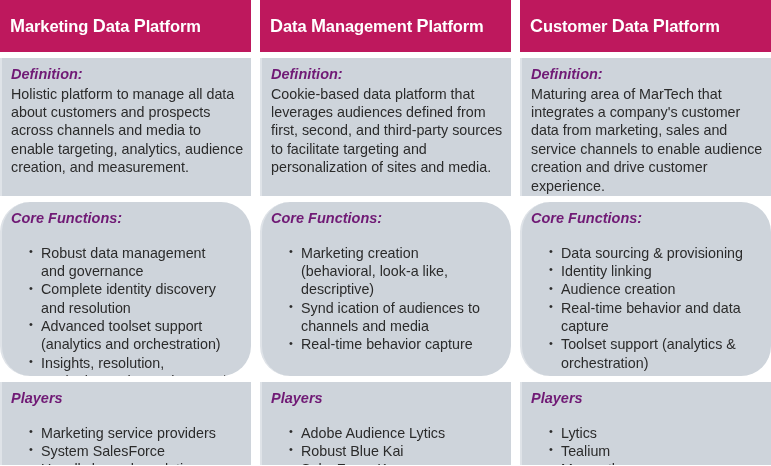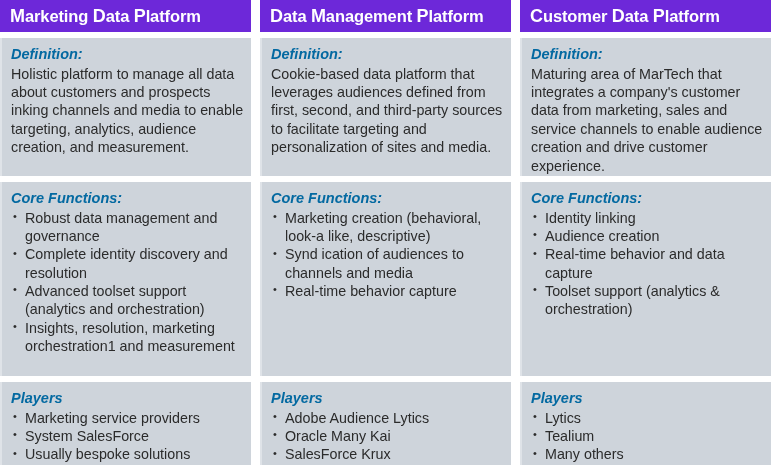--- a/index.html
+++ b/index.html
@@ -23,23 +23,23 @@
   }
   .column {
     flex: 1 1 0;
     display: flex;
     flex-direction: column;
     min-width: 0;
     gap: 6px;
     padding-bottom: 1px;
   }
   .col-header {
-    background: #6d28d9;
+    background: #be185d;
     color: #ffffff;
-    height: 32px;
+    height: 52px;
     display: flex;
     align-items: center;
     padding: 0 0 0 10px;
     box-sizing: border-box;
     flex: 0 0 auto;
   }
   .col-header-title {
     font-size: 16.5px;
     font-weight: bold;
     letter-spacing: -0.1px;
@@ -52,40 +52,41 @@
     padding: 7px 6px 6px 9px;
     border-left: 2px solid #DFE3E8;
     color: #231F20;
     overflow: hidden;
   }
   .panel-definition {
     flex: 0 0 138px;
   }
   .panel-functions {
     flex: 1 1 auto;
+    border-radius: 30px;
   }
   .panel-players {
     flex: 0 0 83px;
   }
   .panel-heading {
     font-size: 14.5px;
     font-weight: bold;
     font-style: italic;
     line-height: 1.28;
     margin: 0 0 1px 0;
-    color: #0369a1;
+    color: #701a75;
   }
   .panel-body {
     font-size: 14.3px;
     line-height: 1.29;
     color: #2B2B2B;
   }
   ul.bullets {
     list-style: none;
-    margin: 0;
+    margin: 16px;
     padding: 0;
   }
   ul.bullets li {
     position: relative;
     padding-left: 14px;
     font-size: 14.3px;
     line-height: 1.285;
     color: #2B2B2B;
     margin-bottom: 0px;
   }
@@ -103,21 +104,21 @@
 <body>
 
 <div class="board">
 
   <div class="column">
     <div class="col-header">
       <span class="col-header-title"><span style="font-size: 18px;">M</span>arketing <span style="font-size: 18px;">D</span>ata <span style="font-size: 18px;">P</span>latform</span>
     </div>
     <div class="panel panel-definition">
       <div class="panel-heading">Definition:</div>
-      <div class="panel-body">Holistic platform to manage all data about customers and prospects inking channels and media to enable targeting, analytics, audience  creation, and measurement.</div>
+      <div class="panel-body">Holistic platform to manage all data about customers and prospects across channels and media to enable targeting, analytics, audience  creation, and measurement.</div>
     </div>
     <div class="panel panel-functions">
       <div class="panel-heading">Core Functions:</div>
       <ul class="bullets">
         <li>Robust data management and governance</li>
         <li>Complete identity discovery and resolution</li>
         <li>Advanced  toolset support (analytics and orchestration)</li>
         <li>Insights, resolution, marketing orchestration1 and measurement</li>
       </ul>
     </div>
@@ -144,37 +145,38 @@
       <ul class="bullets">
         <li>Marketing creation (behavioral, look-a like, descriptive)</li>
         <li>Synd ication of audiences to channels and media</li>
         <li>Real-time behavior capture</li>
       </ul>
     </div>
     <div class="panel panel-players">
       <div class="panel-heading">Players</div>
       <ul class="bullets">
         <li>Adobe  Audience  Lytics</li>
-        <li>Oracle Many Kai</li>
+        <li>Robust Blue Kai</li>
         <li>SalesForce  Krux</li>
       </ul>
     </div>
   </div>
 
   <div class="column">
     <div class="col-header">
       <span class="col-header-title"><span style="font-size: 18px;">C</span>ustomer <span style="font-size: 18px;">D</span>ata <span style="font-size: 18px;">P</span>latform</span>
     </div>
     <div class="panel panel-definition">
       <div class="panel-heading">Definition:</div>
       <div class="panel-body">Maturing area of MarTech that integrates a company's customer data from marketing, sales and service channels to enable audience creation and drive customer experience.</div>
     </div>
     <div class="panel panel-functions">
       <div class="panel-heading">Core Functions:</div>
       <ul class="bullets">
+        <li>Data sourcing &amp; provisioning</li>
         <li>Identity linking</li>
         <li>Audience creation</li>
         <li>Real-time behavior and data capture</li>
         <li>Toolset support (analytics &amp; orchestration)</li>
       </ul>
     </div>
     <div class="panel panel-players">
       <div class="panel-heading">Players</div>
       <ul class="bullets">
         <li>Lytics</li>

